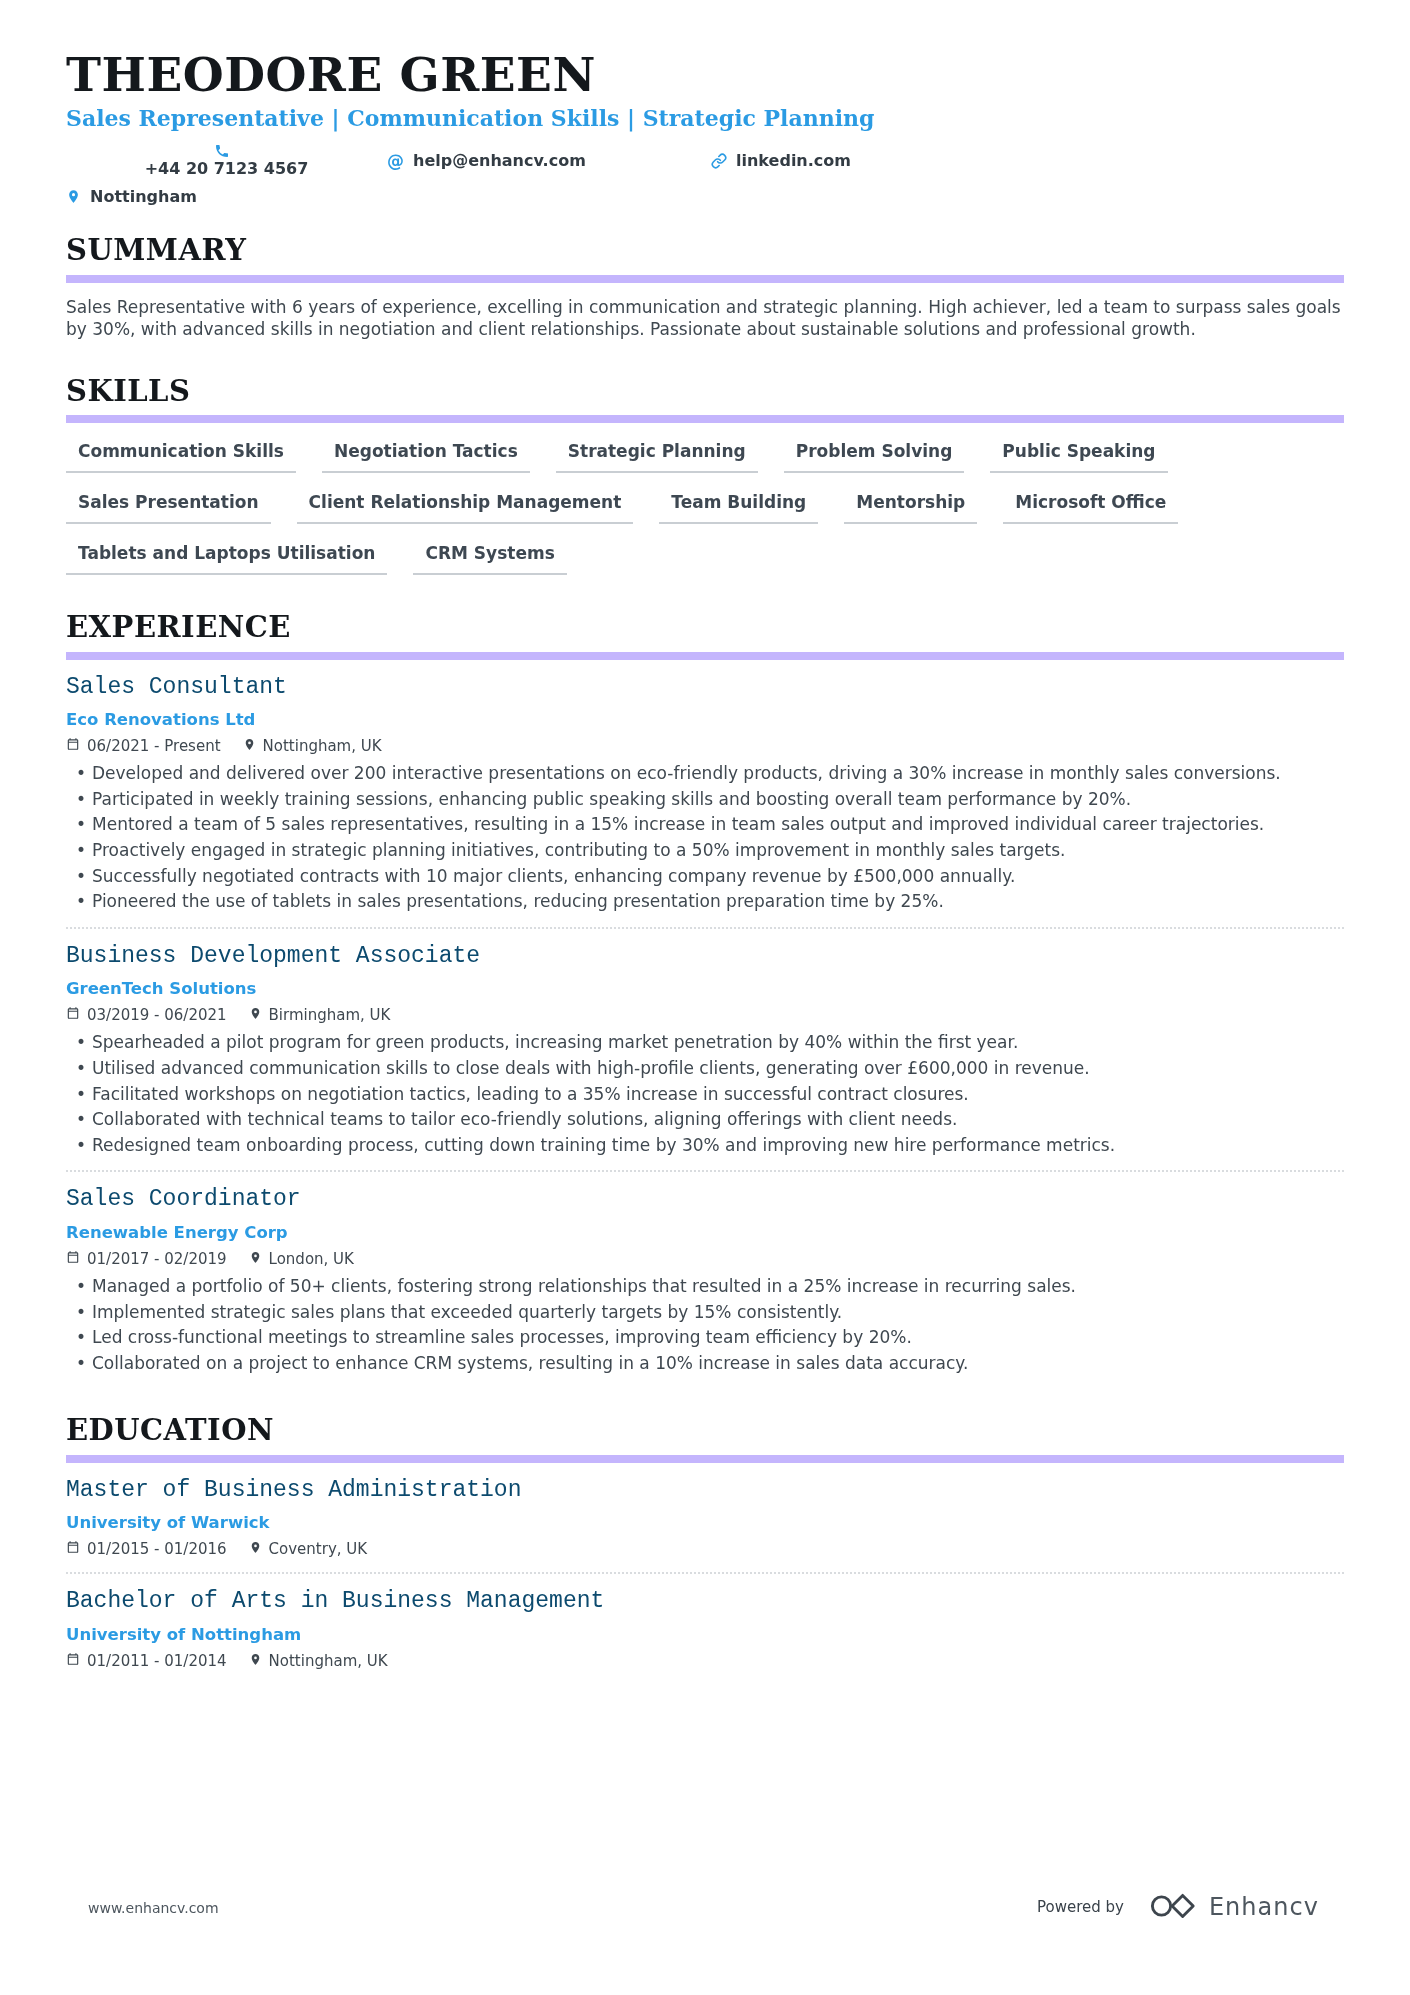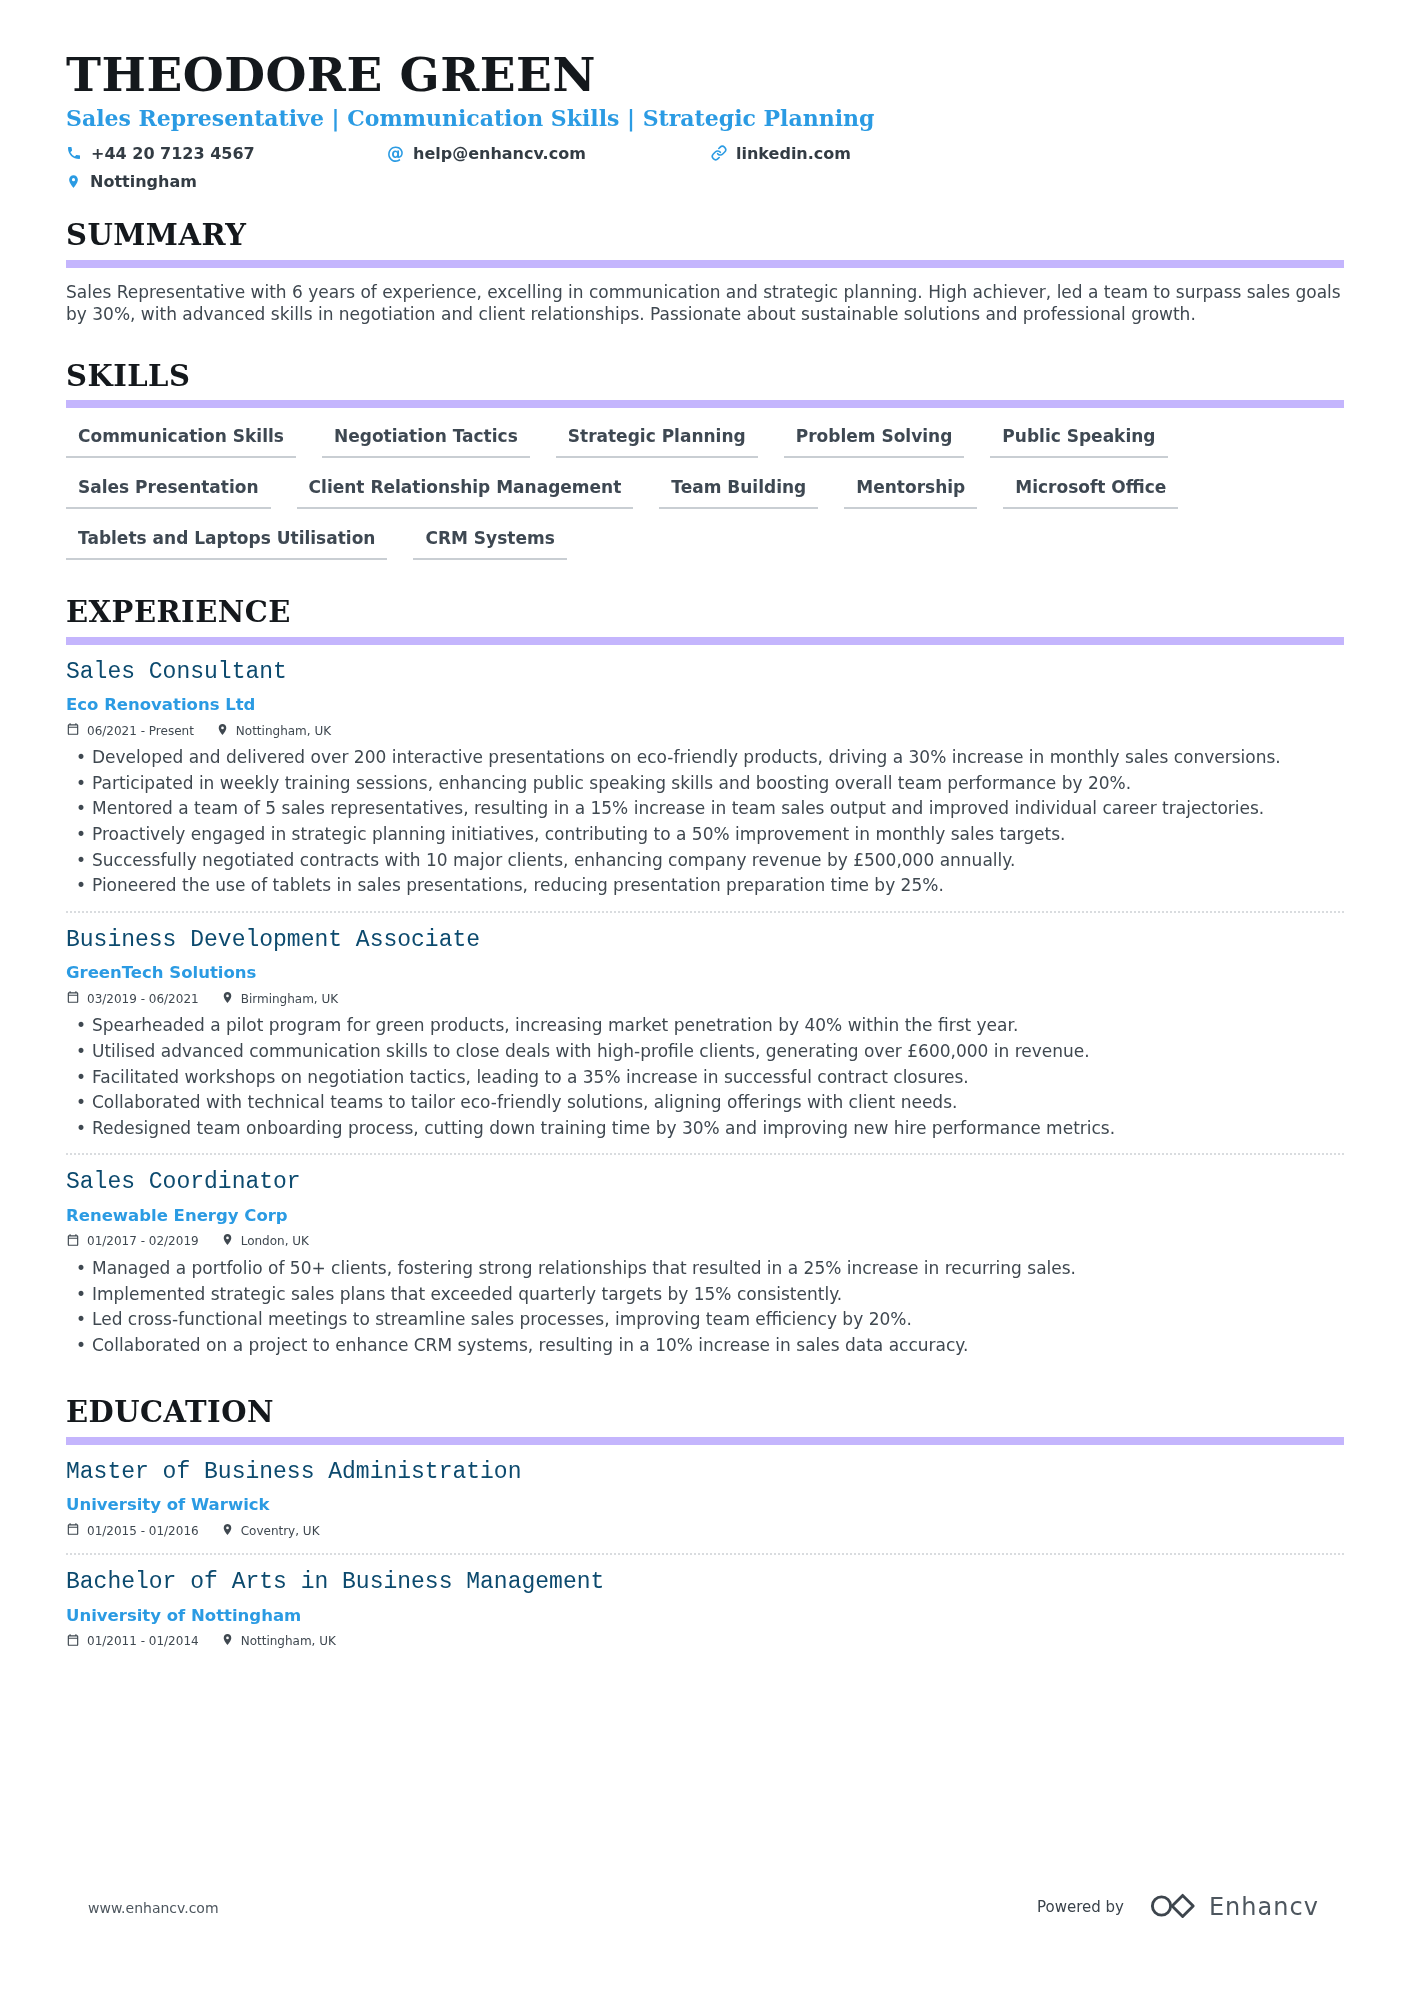--- a/index.html
+++ b/index.html
@@ -7,42 +7,42 @@
   body { width:1410px; font-family:"DejaVu Sans",sans-serif; }
   .page { position:relative; width:1410px; height:1995px; padding:50px 66px 0; overflow:hidden; background:#fff;border-radius:22px; }
 
   
   .name { font-family:"DejaVu Serif",serif; font-weight:700; font-size:47px; line-height:1.08; letter-spacing:.5px; color:#14181c; }
   .tagline { font-family:"DejaVu Serif",serif; font-weight:700; font-size:22px; line-height:1.25; color:#2b9be3; margin-top:4px; }
   .contact-row { display:flex; align-items:center; margin-top:11px; }
   .contact-row.second { margin-top:9px; }
   .contact { display:flex; align-items:center; font-weight:700; font-size:16px; color:#333c44; }
   .contact .ic { margin-right:9px; display:inline-flex; }
-  .c1 { width:321px; }
+  .c1 { width:321px;flex-direction:column; }
   .c2 { width:324px; }
   .at-glyph { color:#2b9be3; font-weight:700; font-size:17px; margin-right:9px; }
 
   
   .section { margin-top:28px; }
   .section.skills { margin-top:34px; }
   .section.experience { margin-top:36px; }
   .section.education { margin-top:40px; }
   .section-heading { font-family:"DejaVu Serif",serif; font-weight:700; font-size:29px; line-height:1.15; letter-spacing:.5px; color:#14181c; padding-bottom:7px; border-bottom:8px solid #c4b5fd; }
   .summary-text { margin-top:13px; font-size:17px; line-height:1.33; color:#3f4850; }
 
   
   .skills-rows { margin-top:18px; }
   .skills-row { display:flex; gap:26px; margin-bottom:19px; }
   .skill { font-weight:700; font-size:17px; color:#3e4852; padding:0 12px 10px; border-bottom:2px solid #c9ced3; white-space:nowrap;text-align:right; }
 
   
   .entry { margin-top:14px; }
   .entry-title { font-family:Liberation Mono, monospace; font-weight:500; font-size:23px; line-height:1.2; color:#0c4a6e; }
   .company { margin-top:9px; font-weight:700; font-size:16.5px; color:#2b9be3; }
-  .meta { margin-top:8px; display:flex; align-items:center; font-size:12px; color:#3f4850; }
+  .meta { margin-top:8px; display:flex; align-items:center; font-size:15px; color:#3f4850; }
   .meta-item { display:flex; align-items:center; gap:7px; }
   .meta-item + .meta-item { margin-left:22px; }
   .bullets { margin-top:7px; list-style:none; max-width:1250px; }
   .bullets li { position:relative; padding-left:26px; font-size:17px; line-height:1.33; color:#3f4850; margin:3px 0; }
   .bullets li::before { content:"•"; position:absolute; left:10px; color:#3f4850; }
   .entry-divider { border:0; border-top:2px dotted #d9dcdf; margin-top:14px; }
 
   
   .footer-site { position:absolute; left:88px; top:1900px; font-size:14px; color:#4d565e; }
   .footer-right { position:absolute; left:1037px; top:1890px; display:flex; align-items:center; }

